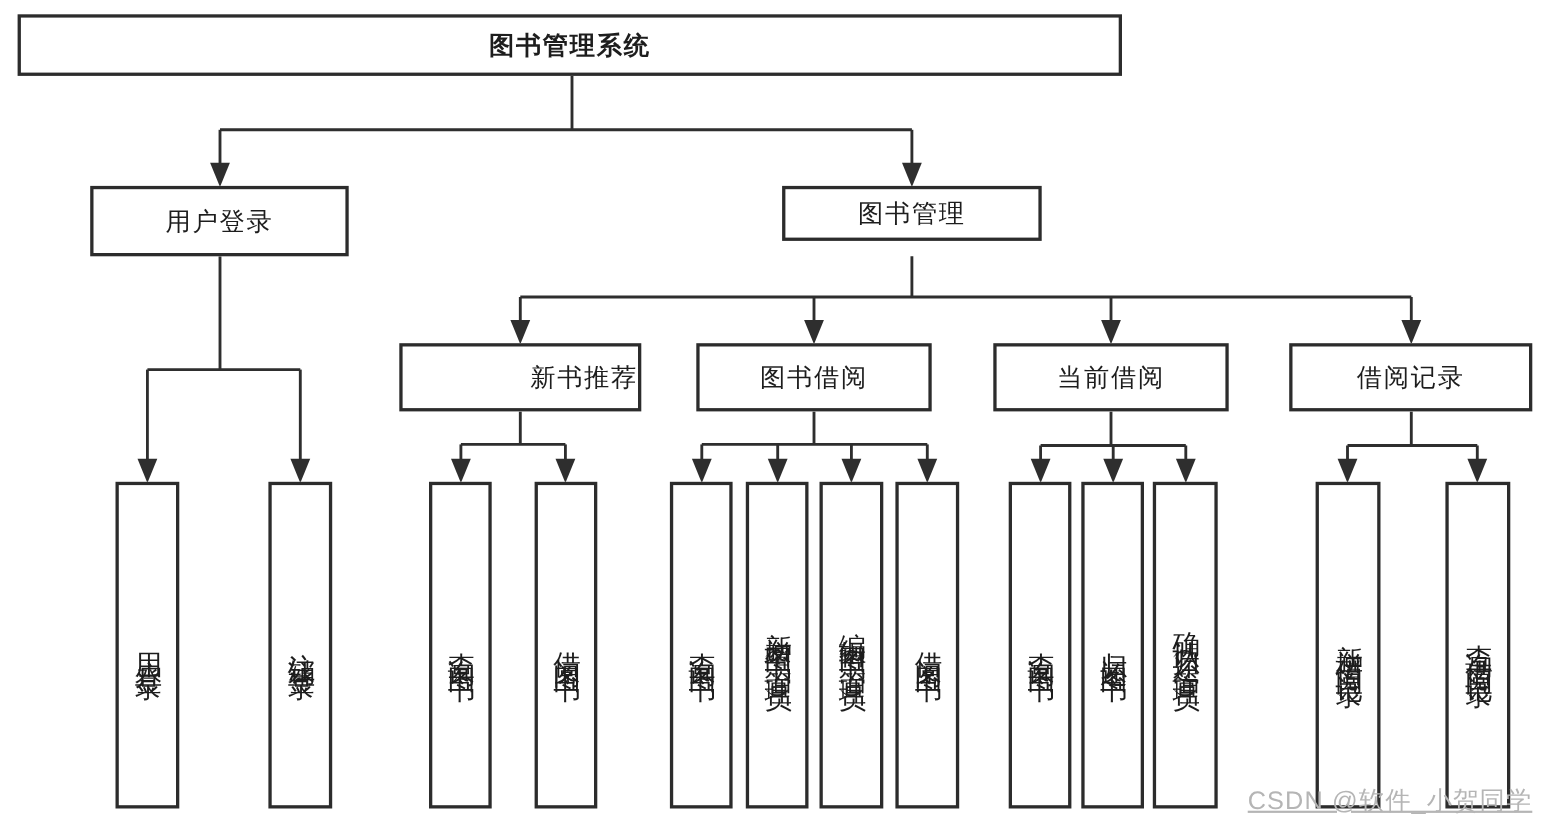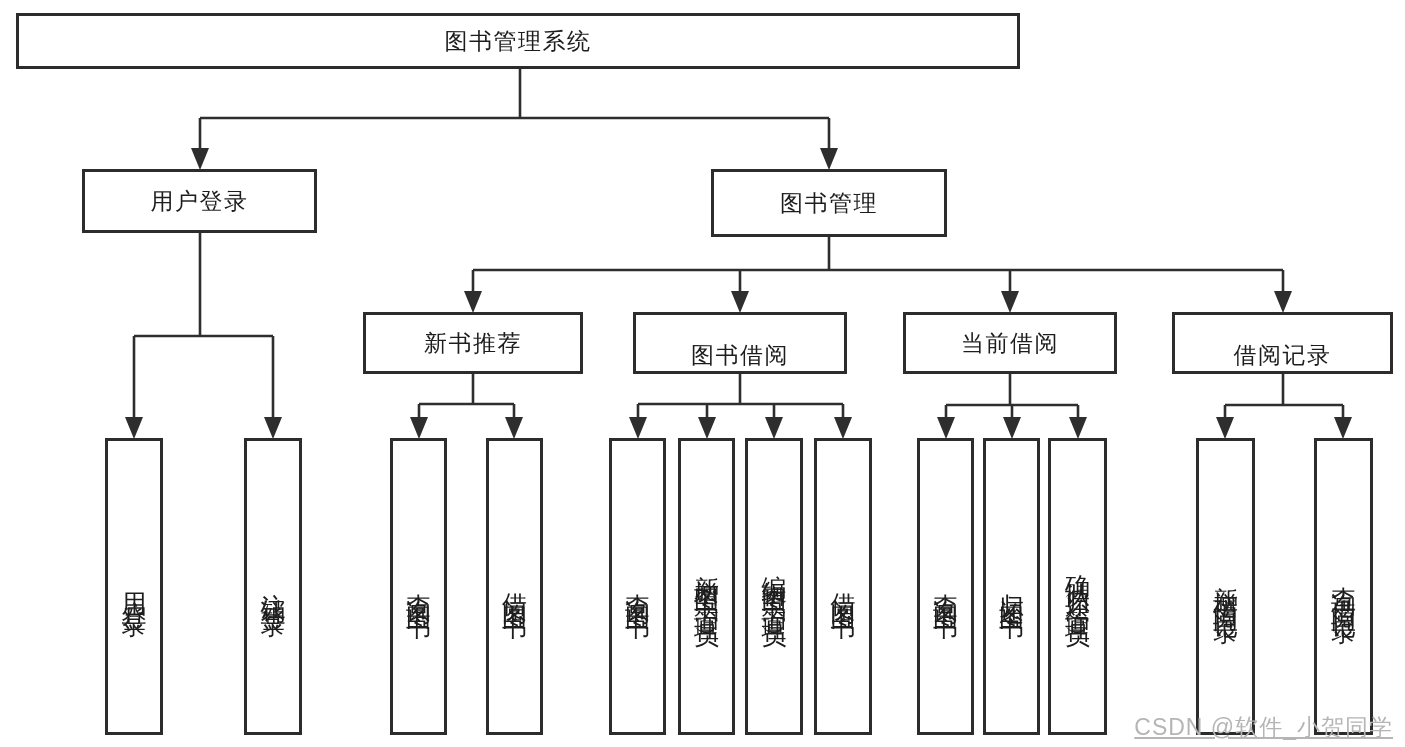--- a/index.html
+++ b/index.html
@@ -99,41 +99,41 @@
       <polygon points="1003,417 1021,417 1012,439"></polygon>
     <line x1="1078" y1="405" x2="1078" y2="419"></line>
       <polygon points="1069,417 1087,417 1078,439"></polygon>
 
     <line x1="1225" y1="405" x2="1225" y2="419"></line>
       <polygon points="1216,417 1234,417 1225,439"></polygon>
     <line x1="1343" y1="405" x2="1343" y2="419"></line>
       <polygon points="1334,417 1352,417 1343,439"></polygon>
   </svg>
 
-  <div class="box hbox" style="left:16px; top:13px; width:1004px; height:56px;">
+  <div class="box hbox" style="left:16px; top:13px; width:1004px; height:56px;font-weight:bold;">
     <span>图书管理系统</span>
   </div>
 
   <div class="box hbox" style="left:82px; top:169px; width:235px; height:64px;">
     <span>用户登录</span>
   </div>
-  <div class="box hbox" style="left:711px; top:169px; width:236px; height:68px;">
+  <div class="box hbox" style="left:711px; top:169px; width:236px; height:50px;">
     <span>图书管理</span>
   </div>
 
-  <div class="box hbox" style="left:363px; top:312px; width:220px; height:62px;">
+  <div class="box hbox" style="left:363px; top:312px; width:220px; height:62px;justify-content:flex-end;">
     <span>新书推荐</span>
   </div>
-  <div class="box hbox" style="left:633px; top:312px; width:214px; height:62px;align-items:flex-end;">
+  <div class="box hbox" style="left:633px; top:312px; width:214px; height:62px;">
     <span>图书借阅</span>
   </div>
   <div class="box hbox" style="left:903px; top:312px; width:214px; height:62px;justify-content:center;">
     <span>当前借阅</span>
   </div>
-  <div class="box hbox" style="left:1172px; top:312px; width:221px; height:62px;align-items:flex-end;">
+  <div class="box hbox" style="left:1172px; top:312px; width:221px; height:62px;">
     <span>借阅记录</span>
   </div>
 
   <div class="box vbox" style="left:105px; top:438px; width:58px; height:297px;">
     <span>用户登录</span>
   </div>
   <div class="box vbox" style="left:244px; top:438px; width:58px; height:297px;">
     <span>注销登录</span>
   </div>
 

